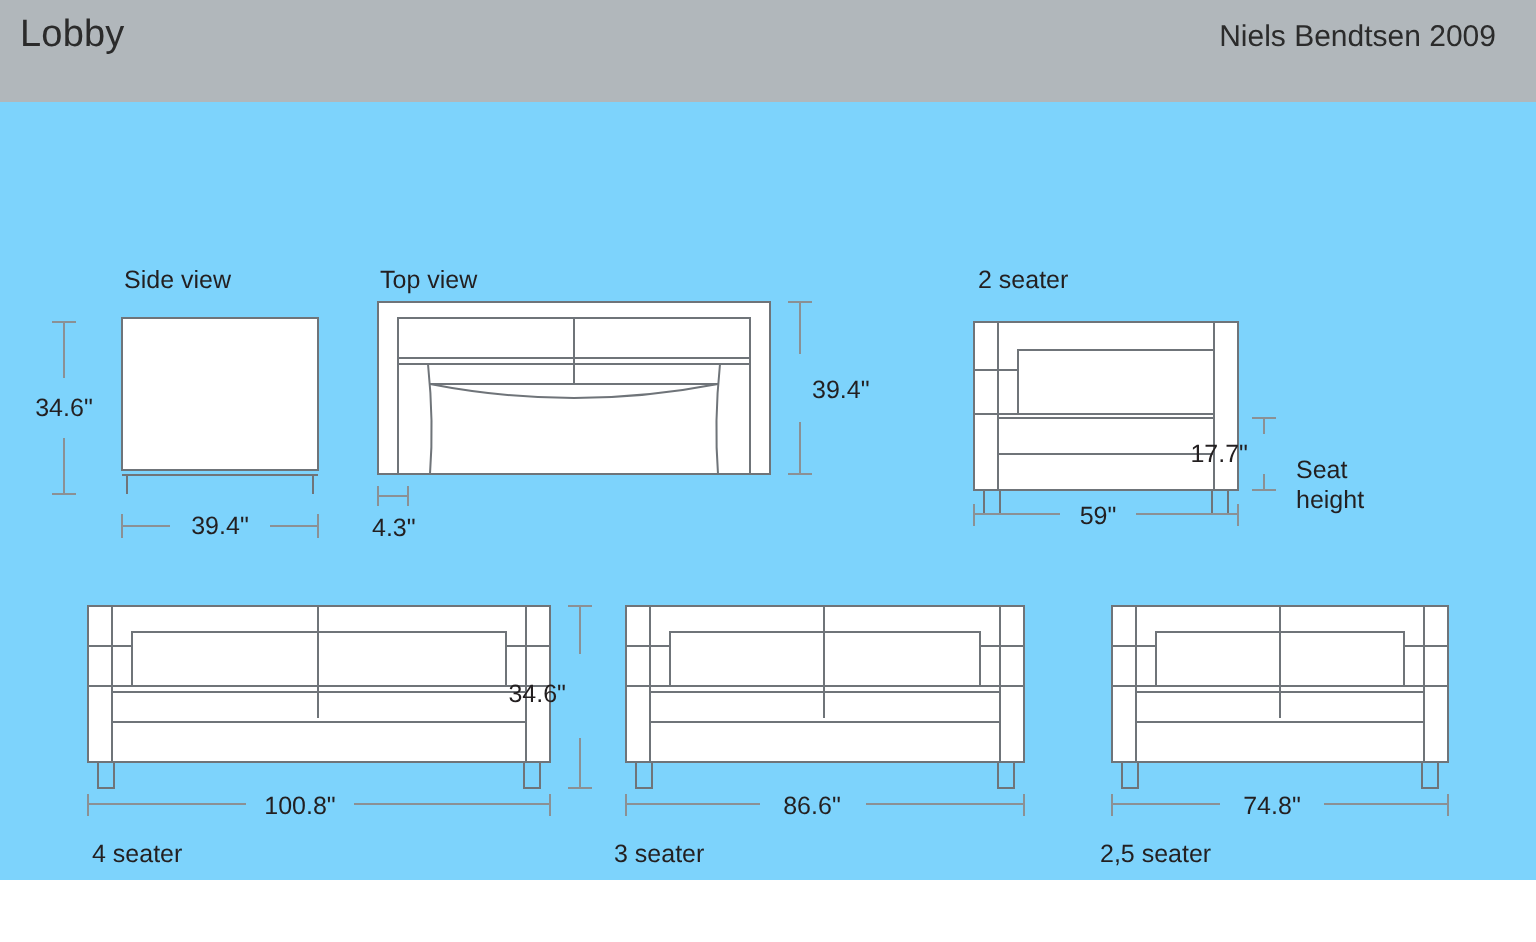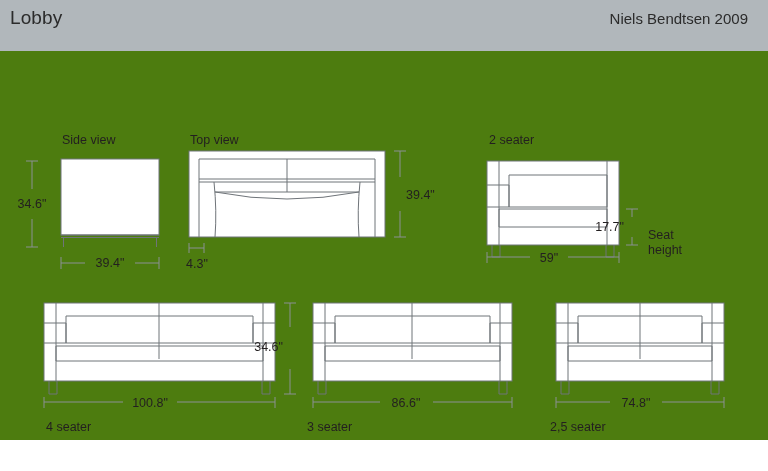--- a/index.html
+++ b/index.html
@@ -12,21 +12,21 @@
     height: 471px;
     font-family: "Liberation Sans", sans-serif;
     color: #231f20;
     overflow: hidden;
     position: relative;
   }
   #page {
     position: relative;
     width: 768px;
     height: 440px;
-    background: #4d7c0f;
+    background: #7dd3fc;
   }
   
   #header {
     position: absolute;
     left: 0; top: 0;
     width: 768px;
     height: 51px;
     background: #b1b7bb;
   }
   #header .title {

